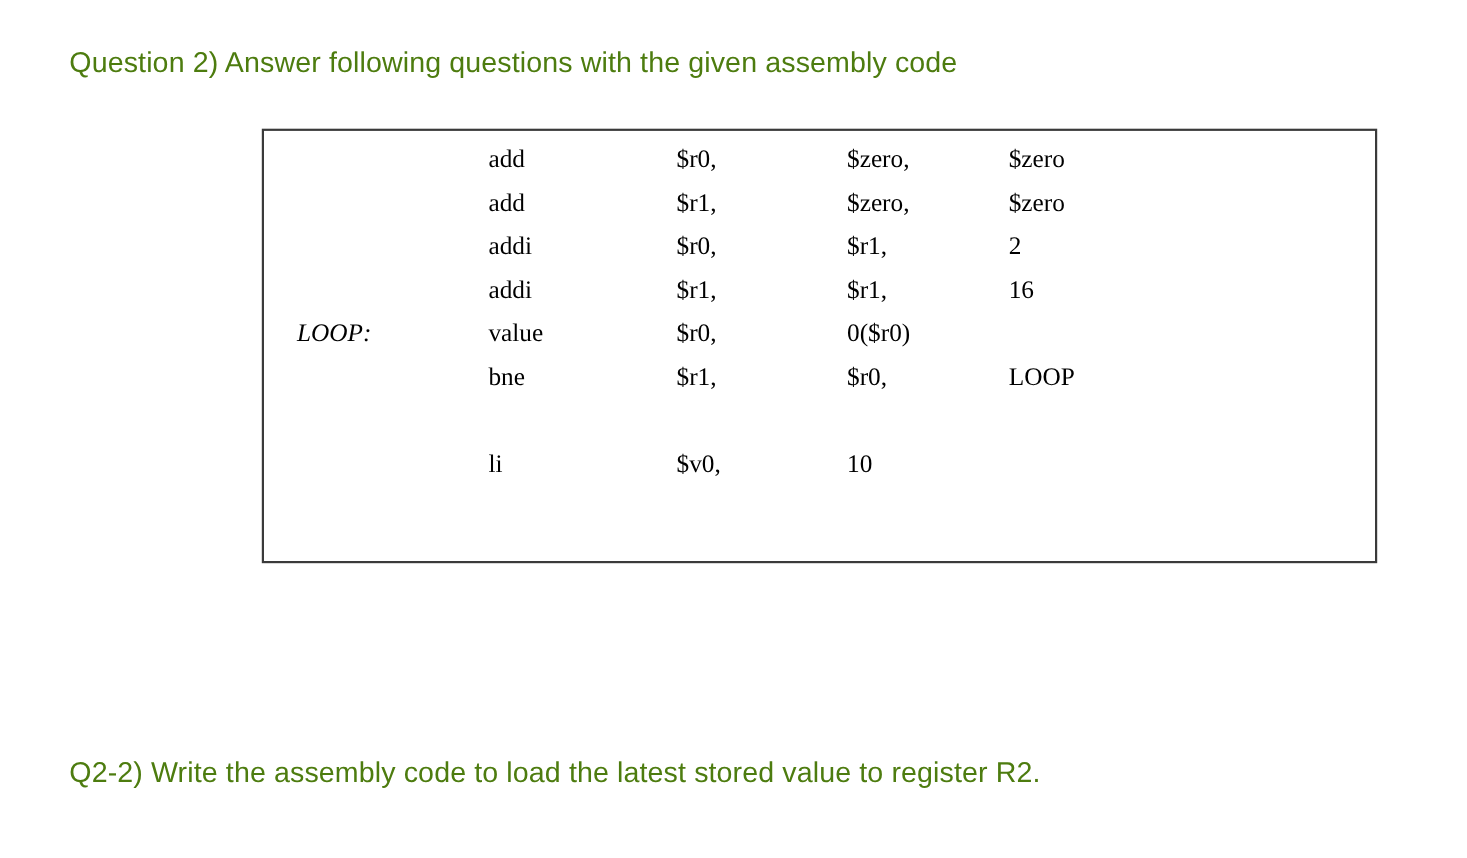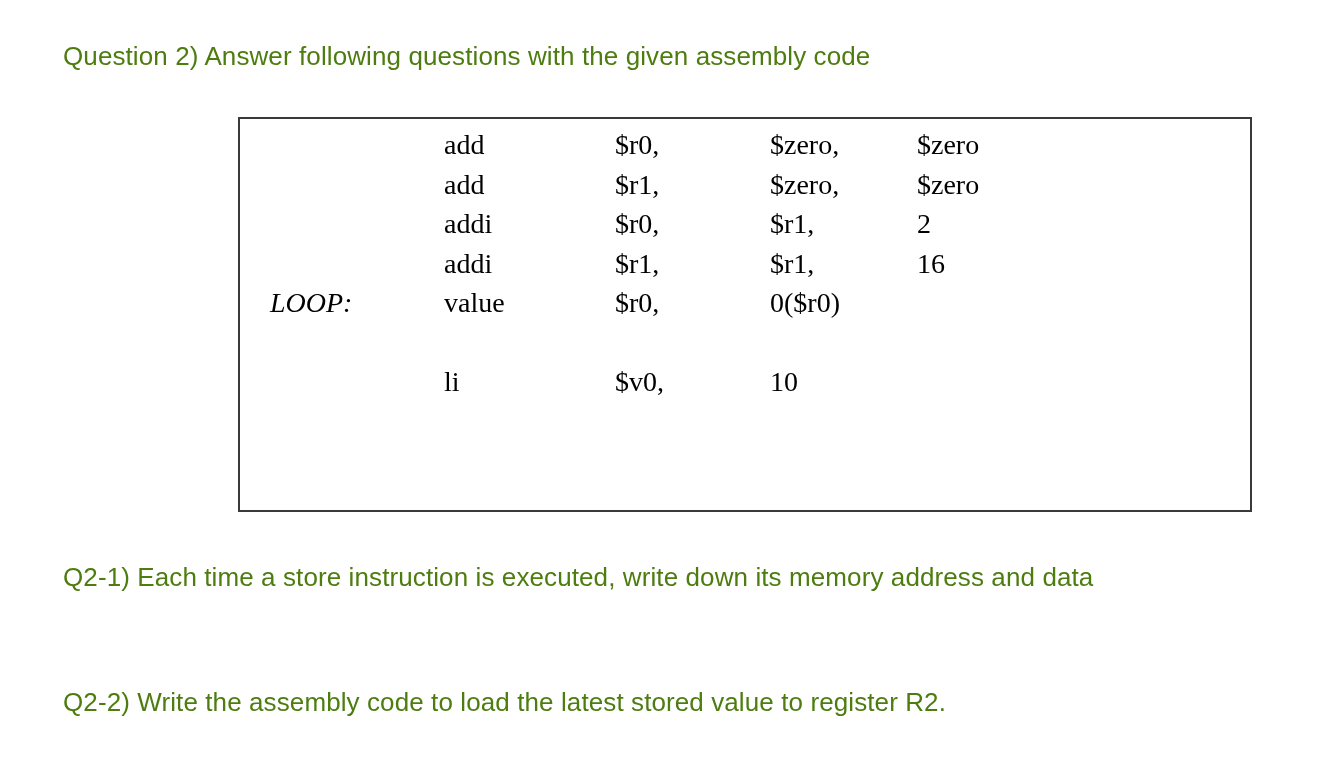--- a/index.html
+++ b/index.html
@@ -59,21 +59,21 @@
     box-sizing: border-box;
     background: #ffffff;
   }
 
   .code-listing {
     position: absolute;
     left: 0;
     top: 6px;
     width: 100%;
     font-family: "Liberation Serif", serif;
-    font-size: 28px;
+    font-size: 23px;
     line-height: 39.5px;
     color: #000000;
     border-collapse: collapse;
   }
 
   .code-listing tr {
     height: 39.5px;
   }
 
   .code-listing td {
@@ -147,35 +147,41 @@
           <td class="col-a2">$r1,</td>
           <td class="col-a3">16</td>
         </tr>
         <tr>
           <td class="col-label">LOOP:</td>
           <td class="col-op">value</td>
           <td class="col-a1">$r0,</td>
           <td class="col-a2">0($r0)</td>
           <td class="col-a3"></td>
         </tr>
+        <tr>
+          <td class="col-label"></td>
+          <td class="col-op">bne</td>
+          <td class="col-a1">$r1,</td>
+          <td class="col-a2">$r0,</td>
+          <td class="col-a3">LOOP</td>
+        </tr>
         <tr class="blank-row">
           <td class="col-label"></td>
           <td class="col-op"></td>
           <td class="col-a1"></td>
           <td class="col-a2"></td>
           <td class="col-a3"></td>
         </tr>
         <tr>
           <td class="col-label"></td>
           <td class="col-op">li</td>
           <td class="col-a1">$v0,</td>
           <td class="col-a2">10</td>
           <td class="col-a3"></td>
         </tr>
       </tbody>
     </table>
   </div>
 
-  <div class="prompt" id="q21">Q2-1) Each time a store instruction is executed, write down its memory address and data</div>
 
   <div class="prompt" id="q22">Q2-2) Write the assembly code to load the latest stored value to register R2.</div>
 
 </div>
 
 </body></html>

